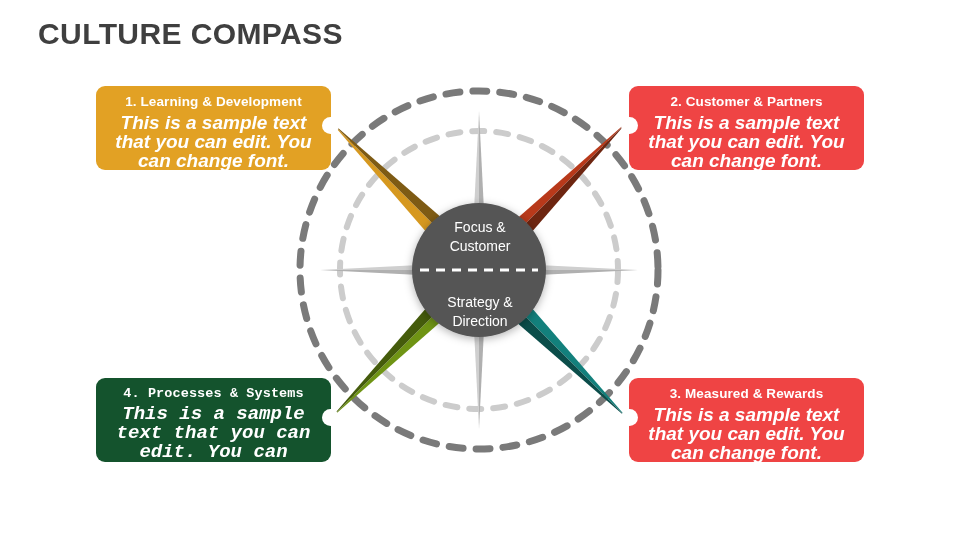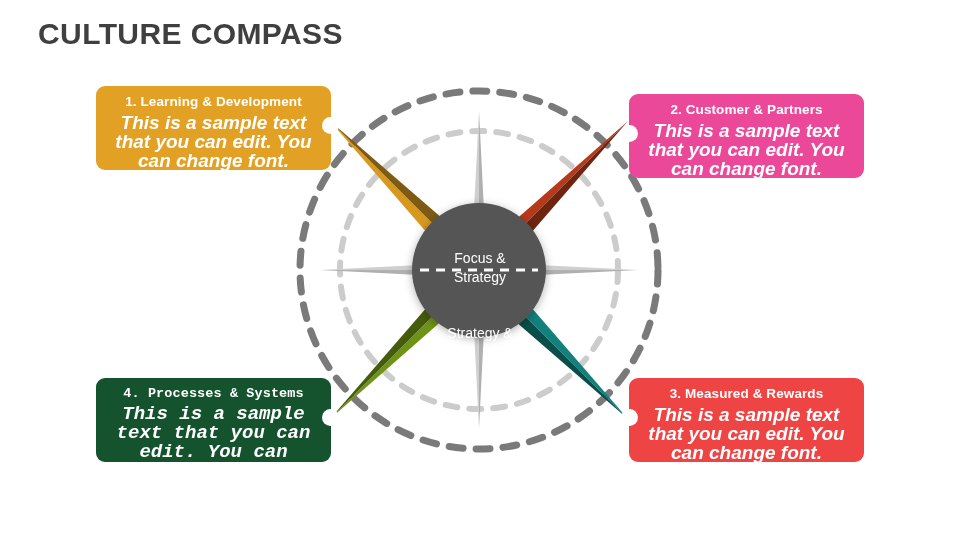--- a/index.html
+++ b/index.html
@@ -94,21 +94,20 @@
     pointer-events: none;
   }
   .center-line-1, .center-line-2 {
     position: absolute;
     width: 180px;
     left: 100px;
     text-align: center;
     color: #ffffff;
     font-size: 14px;
     line-height: 19px;
-    margin-top: 31px;
   }
   .center-line-1 { top: 137px; }
   .center-line-2 { top: 212px; }
 </style>
 </head>
 <body>
 
 <div id="slide">
 
   <div id="page-title">CULTURE COMPASS</div>
@@ -150,35 +149,36 @@
       <polygon points="40,338 189,189 170,188" fill="#455c0c"></polygon>
 
       <circle cx="189" cy="189" r="67" fill="#555555" filter="url(#softshadow)"></circle>
 
       <line x1="130" y1="189" x2="248" y2="189" stroke="#ffffff" stroke-width="3" stroke-dasharray="9 7"></line>
     </svg>
 
     <div class="center-text">
       <div class="center-line-1">
         <div>Focus &amp;</div>
-        <div>Strategy</div>
+        <div>Customer</div>
       </div>
       <div class="center-line-2">
         <div>Strategy &amp;</div>
+        <div>Direction</div>
       </div>
     </div>
   </div>
 
   <div class="box" id="box1" style="background: rgb(226, 161, 36);">
     <div class="box-title">1. Learning &amp; Development</div>
     <div class="box-body">This is a sample text that you can edit. You can change font.</div>
     <div class="notch right"></div>
   </div>
 
-  <div class="box" id="box2" style="background: #ec4899; margin-top: 8px;">
+  <div class="box" id="box2" style="background: #ef4444;">
     <div class="box-title">2. Customer &amp; Partners</div>
     <div class="box-body">This is a sample text that you can edit. You can change font.</div>
     <div class="notch left"></div>
   </div>
 
   <div class="box" id="box3" style="background: #ef4444;">
     <div class="box-title">3. Measured &amp; Rewards</div>
     <div class="box-body">This is a sample text that you can edit. You can change font.</div>
     <div class="notch left"></div>
   </div>

